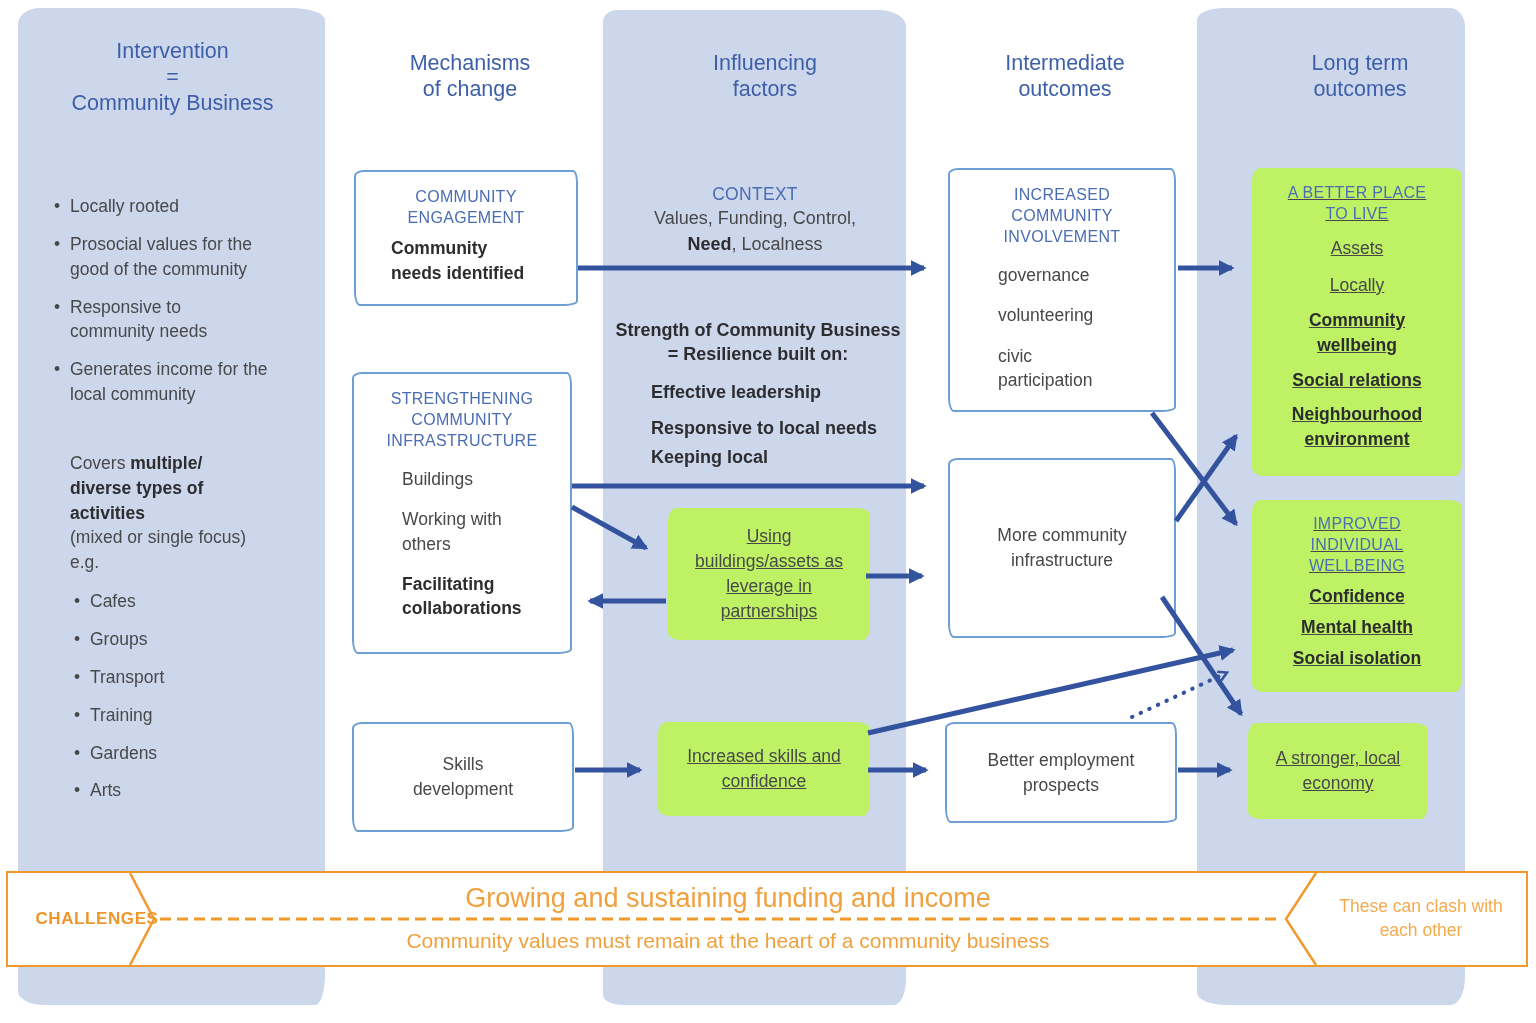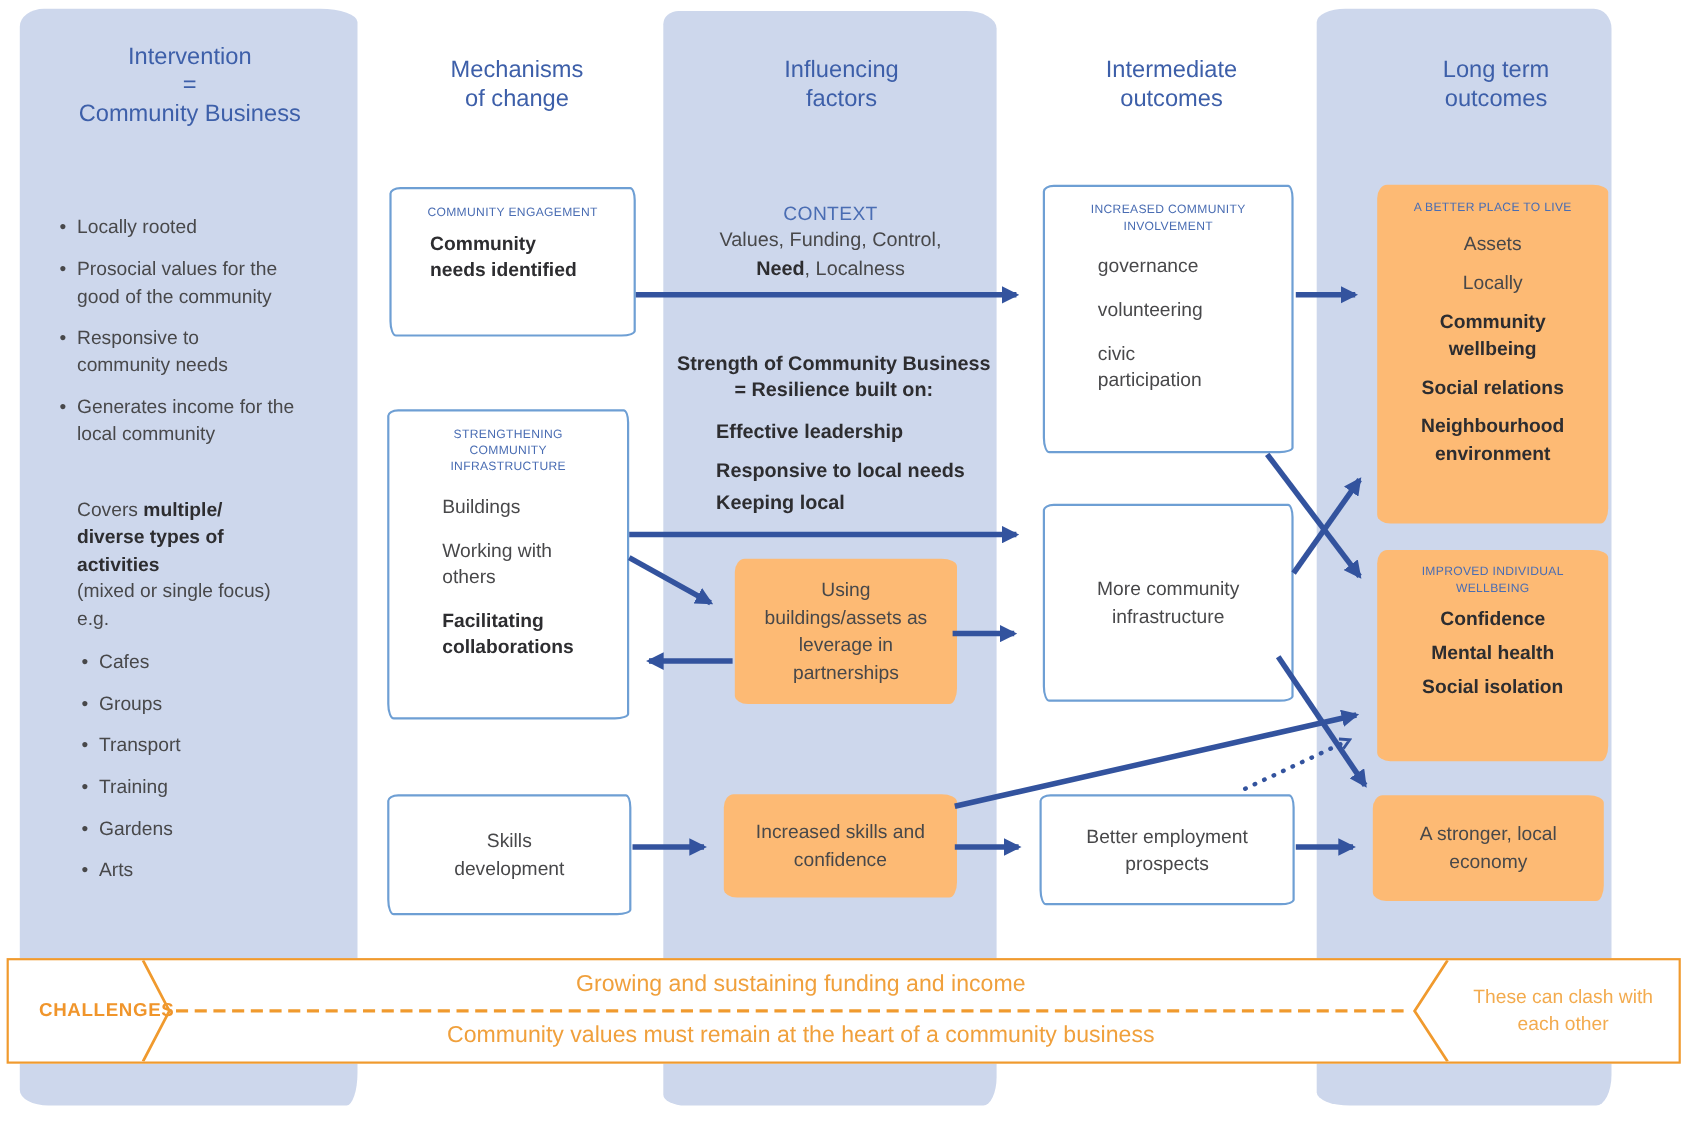--- a/index.html
+++ b/index.html
@@ -8,22 +8,22 @@
     font-family:"Liberation Sans",sans-serif;color:#48484a;background:#fff;
   }
   .band{position:absolute;background:#cdd7ec;z-index:0;}
   .band.b1{left:18px;top:8px;width:307px;height:997px;border-radius:22px 34px 10px 26px / 16px 12px 30px 14px;}
   .band.b3{left:603px;top:10px;width:303px;height:995px;border-radius:14px 28px 12px 20px / 12px 16px 26px 10px;}
   .band.b5{left:1197px;top:8px;width:268px;height:997px;border-radius:26px 16px 14px 30px / 12px 18px 28px 12px;}
 
   .colhead{position:absolute;z-index:1;text-align:center;color:#3d5fa9;font-size:21.5px;line-height:1.22;}
   .hbox{position:absolute;z-index:2;background:#fff;border:2px solid #6e9fd4;box-sizing:border-box;
         border-radius:10px 5px 13px 6px / 6px 12px 5px 14px;}
-  .wbox{position:absolute;z-index:2;background:#fdba74;box-sizing:border-box;border-radius:9px 14px 7px 12px / 12px 7px 14px 8px;}
-  .boxtitle{color:#4a6db3;font-size:11px;letter-spacing:.3px;text-align:center;line-height:1.32;}
+  .wbox{position:absolute;z-index:2;background:#bef264;box-sizing:border-box;border-radius:9px 14px 7px 12px / 12px 7px 14px 8px;text-decoration:underline;}
+  .boxtitle{color:#4a6db3;font-size:16px;letter-spacing:.3px;text-align:center;line-height:1.32;}
   .bold{font-weight:bold;color:#2d2d30;}
   .body-txt{font-size:17.5px;line-height:1.42;}
   .center-flex{display:flex;align-items:center;justify-content:center;text-align:center;}
 
   
   .c1{position:absolute;z-index:1;left:48px;top:194px;width:262px;font-size:17.5px;line-height:1.42;}
   .bul{position:relative;padding-left:22px;margin-bottom:13px;width:200px;}
   .bul::before{content:"•";position:absolute;left:6px;top:0;color:#48484a;}
   .covers{margin-top:44px;padding-left:22px;width:185px;}
   .acts{margin-top:14px;padding-left:22px;}
@@ -31,21 +31,21 @@
   .act::before{content:"•";position:absolute;left:4px;top:0;color:#48484a;}
 
   .items-left{padding-left:48px;font-size:17.5px;line-height:1.38;}
   .items-left .it{margin-top:16px;}
 
   
   #banner{position:absolute;z-index:4;left:6px;top:871px;width:1522px;height:96px;background:#fff;
           border:2px solid #f09a2e;box-sizing:border-box;}
   #banner .lbl{position:absolute;left:0;top:0;width:178px;height:100%;display:flex;align-items:center;justify-content:center;
           color:#f0952b;font-weight:bold;font-size:17px;letter-spacing:.6px;}
-  #banner .t1{position:absolute;left:200px;width:1040px;top:10px;text-align:center;color:#f0a03c;font-size:21px;}
+  #banner .t1{position:absolute;left:200px;width:1040px;top:10px;text-align:center;color:#f0a03c;font-size:27px;}
   #banner .t2{position:absolute;left:160px;width:1120px;top:56px;text-align:center;color:#f0a03c;font-size:21px;}
   #banner .note{position:absolute;right:6px;top:0;width:198px;height:100%;display:flex;align-items:center;justify-content:center;
           text-align:center;color:#f3ab4e;font-size:17.5px;line-height:1.35;}
   #banner .note span{display:block;width:165px;}
 
   svg.overlay{position:absolute;left:0;top:0;z-index:3;pointer-events:none;}
 </style>
 </head>
 <body>
 
@@ -164,21 +164,21 @@
     <div class="body-txt bold" style="margin:10px auto 0;width:160px;">Neighbourhood environment</div>
   </div>
 
   <div class="wbox" style="left:1252px;top:500px;width:210px;height:192px;padding-top:13px;text-align:center;">
     <div class="boxtitle" style="margin:0 auto;width:130px;">IMPROVED INDIVIDUAL WELLBEING</div>
     <div class="body-txt bold" style="margin-top:8px;">Confidence</div>
     <div class="body-txt bold" style="margin-top:6px;">Mental health</div>
     <div class="body-txt bold" style="margin-top:6px;">Social isolation</div>
   </div>
 
-  <div class="wbox center-flex" style="left:1248px;top:723px;width:210px;height:96px;">
+  <div class="wbox center-flex" style="left:1248px;top:723px;width:180px;height:96px;">
     <div class="body-txt" style="width:145px;">A stronger, local economy</div>
   </div>
 
   <svg class="overlay" width="1536" height="1023" viewBox="0 0 1536 1023">
     <defs>
       <marker id="ah" viewBox="0 0 12 12" refX="10" refY="6" markerWidth="3.2" markerHeight="3.2" orient="auto">
         <path d="M0,0 L12,6 L0,12 Z" fill="#33539e"></path>
       </marker>
       <marker id="ahc" viewBox="0 0 12 12" refX="9" refY="6" markerWidth="3.2" markerHeight="3.2" orient="auto">
         <path d="M2,1.5 L10,6 L2,10.5" fill="none" stroke="#33539e" stroke-width="2.4"></path>

